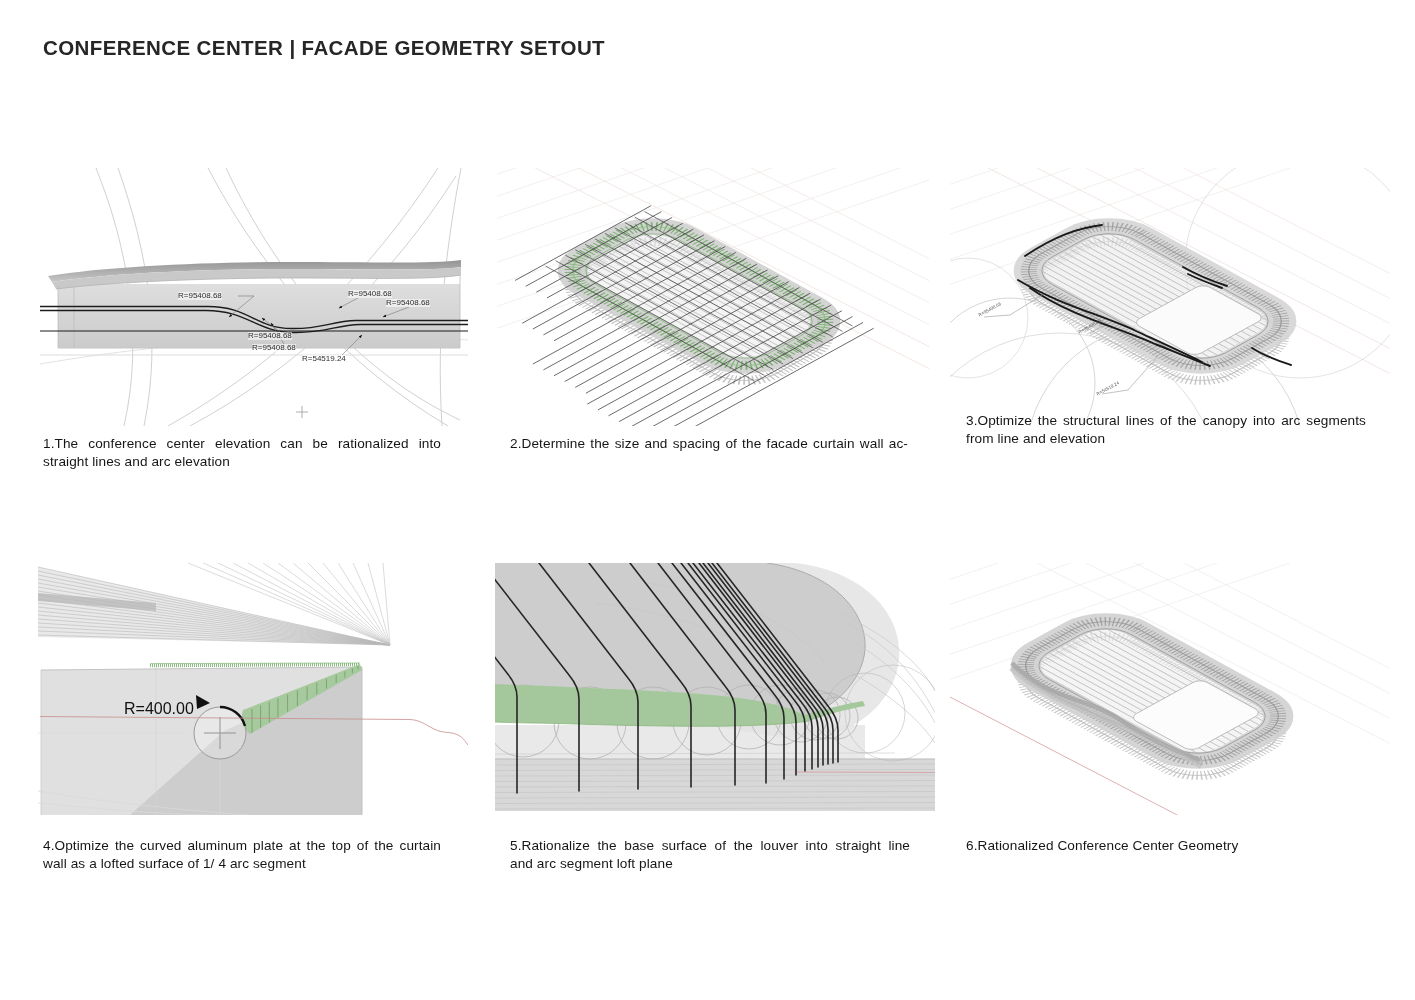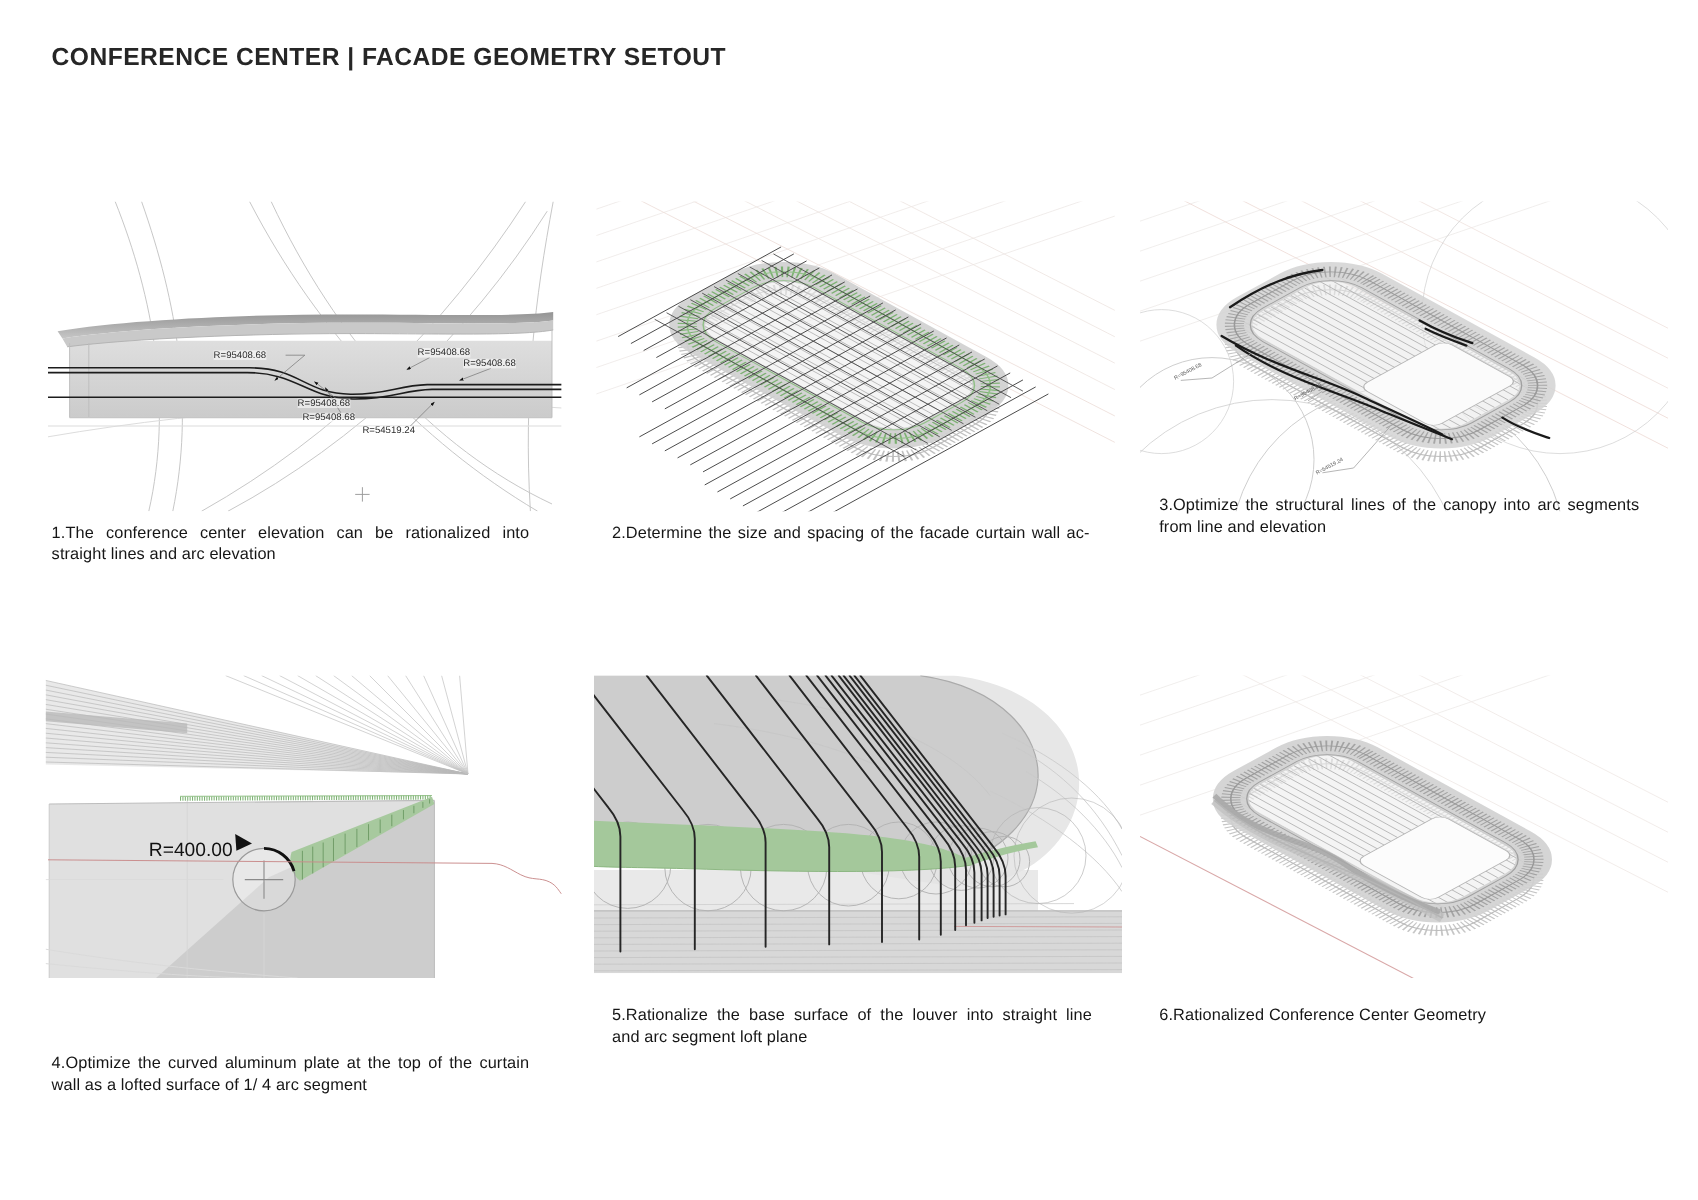--- a/index.html
+++ b/index.html
@@ -458,21 +458,21 @@
     <span class="cap-l1">1.The  conference  center  elevation  can  be  rationalized  into</span>
     <span class="cap-l2">straight lines and arc elevation</span>
   </p>
   <p class="caption" style="left:510px;top:435px;">
     <span class="cap-l1">2.Determine the size and spacing of the facade curtain wall ac-</span>
   </p>
   <p class="caption" style="left:966px;top:412px;width:400px;">
     <span class="cap-l1">3.Optimize the structural lines of the canopy into arc segments</span>
     <span class="cap-l2">from line and elevation</span>
   </p>
-  <p class="caption" style="left:43px;top:837px;margin-top:40px;">
+  <p class="caption" style="left:43px;top:837px;">
     <span class="cap-l1">4.Optimize the curved aluminum plate at the top of the curtain</span>
     <span class="cap-l2">wall as a lofted surface of 1/ 4 arc segment</span>
   </p>
   <p class="caption" style="left:510px;top:837px;width:400px;">
     <span class="cap-l1">5.Rationalize  the  base  surface  of  the  louver  into  straight  line</span>
     <span class="cap-l2">and arc segment loft plane</span>
   </p>
   <p class="caption nojust" style="left:966px;top:837px;width:400px;">
     <span class="cap-l1">6.Rationalized Conference Center Geometry</span>
     <span class="cap-l2"></span>

